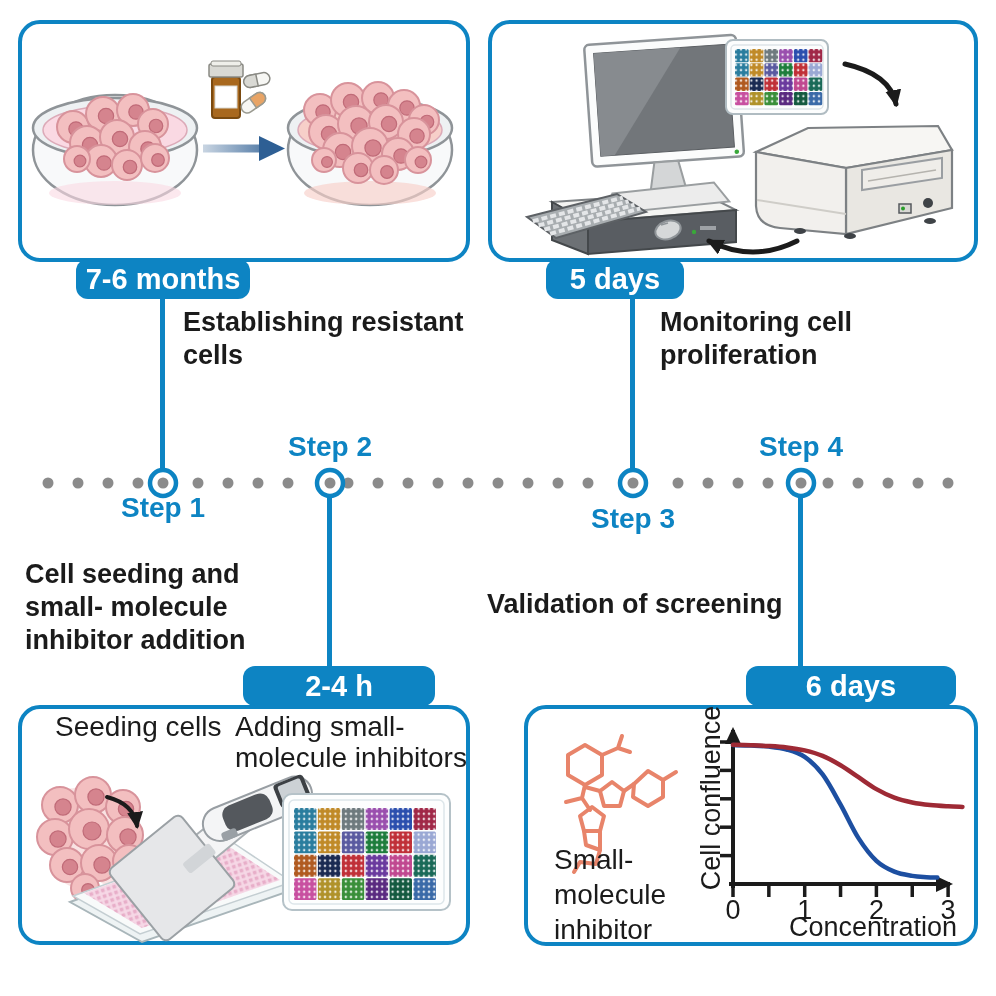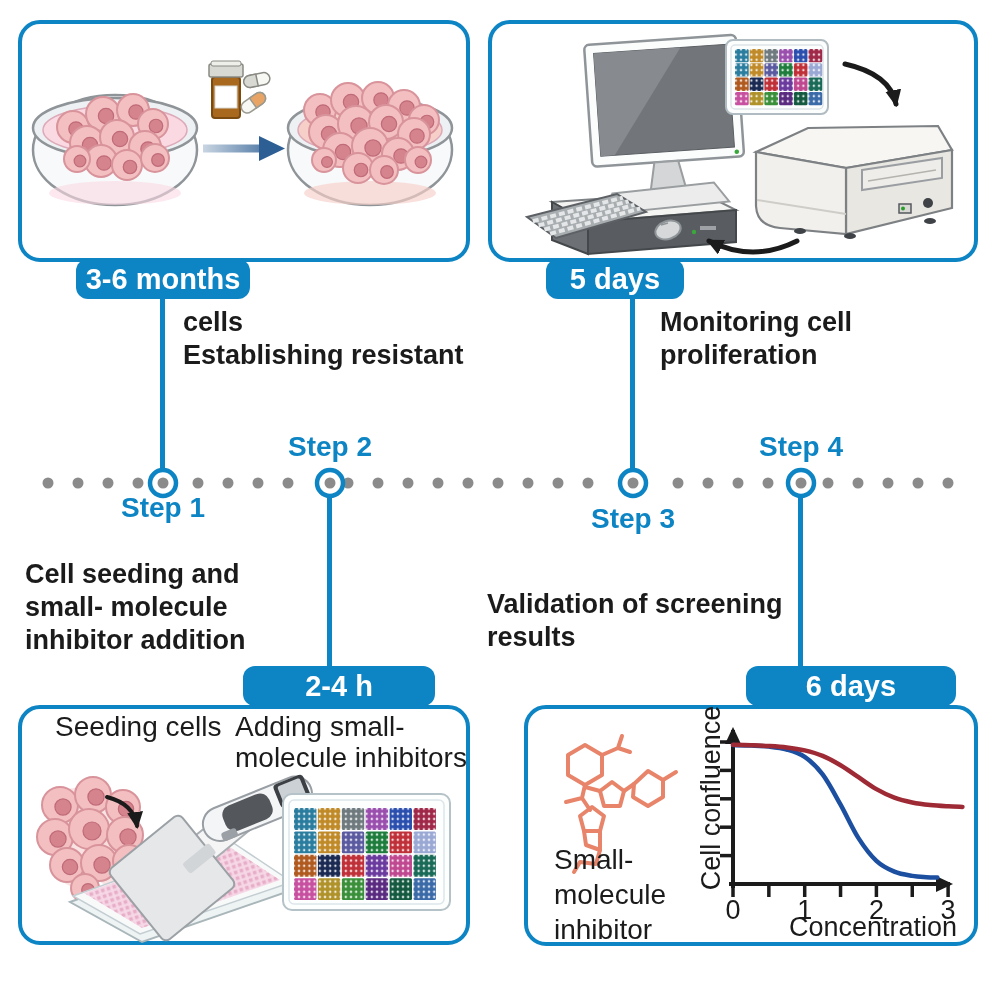--- a/index.html
+++ b/index.html
@@ -374,46 +374,45 @@
         <circle cx="163" cy="483" r="5.5" fill="#8b8b8b"></circle>
         <circle cx="330" cy="483" r="13" fill="#ffffff" stroke="#0d84c3" stroke-width="4.5"></circle>
         <circle cx="330" cy="483" r="5.5" fill="#8b8b8b"></circle>
         <circle cx="633" cy="483" r="13" fill="#ffffff" stroke="#0d84c3" stroke-width="4.5"></circle>
         <circle cx="633" cy="483" r="5.5" fill="#8b8b8b"></circle>
         <circle cx="801" cy="483" r="13" fill="#ffffff" stroke="#0d84c3" stroke-width="4.5"></circle>
         <circle cx="801" cy="483" r="5.5" fill="#8b8b8b"></circle>
       </g>
   </svg>
 
-  <div class="badge" style="left:76px;top:259px;width:174px">3-6 months</div>
+  <div class="badge" style="left:76px;top:259px;width:174px">7-6 months</div>
   <div class="badge" style="left:243px;top:666px;width:192px">2-4 h</div>
   <div class="badge" style="left:546px;top:259px;width:138px">5 days</div>
   <div class="badge" style="left:746px;top:666px;width:210px">6 days</div>
 
   <div class="step-label" style="left:163px;top:492px">Step 1</div>
   <div class="step-label" style="left:330px;top:431px">Step 2</div>
   <div class="step-label" style="left:633px;top:503px">Step 3</div>
   <div class="step-label" style="left:801px;top:431px">Step 4</div>
 
   <div class="desc" style="left:183px;top:306px">
+    <div>Establishing resistant</div>
     <div>cells</div>
-    <div>Establishing resistant</div>
   </div>
   <div class="desc" style="left:660px;top:306px">
     <div>Monitoring cell</div>
     <div>proliferation</div>
   </div>
   <div class="desc" style="left:25px;top:558px">
     <div>Cell seeding and</div>
     <div>small- molecule</div>
     <div>inhibitor addition</div>
   </div>
   <div class="desc" style="left:487px;top:588px">
     <div>Validation of screening</div>
-    <div>results</div>
   </div>
 
   <div class="inner-label" style="left:55px;top:711px">Seeding cells</div>
   <div class="inner-label" style="left:235px;top:711px">
     <div>Adding small-</div>
     <div>molecule inhibitors</div>
   </div>
   <div class="inner-label mol-label" style="left:554px;top:842px">
     <div>Small-</div>
     <div>molecule</div>

